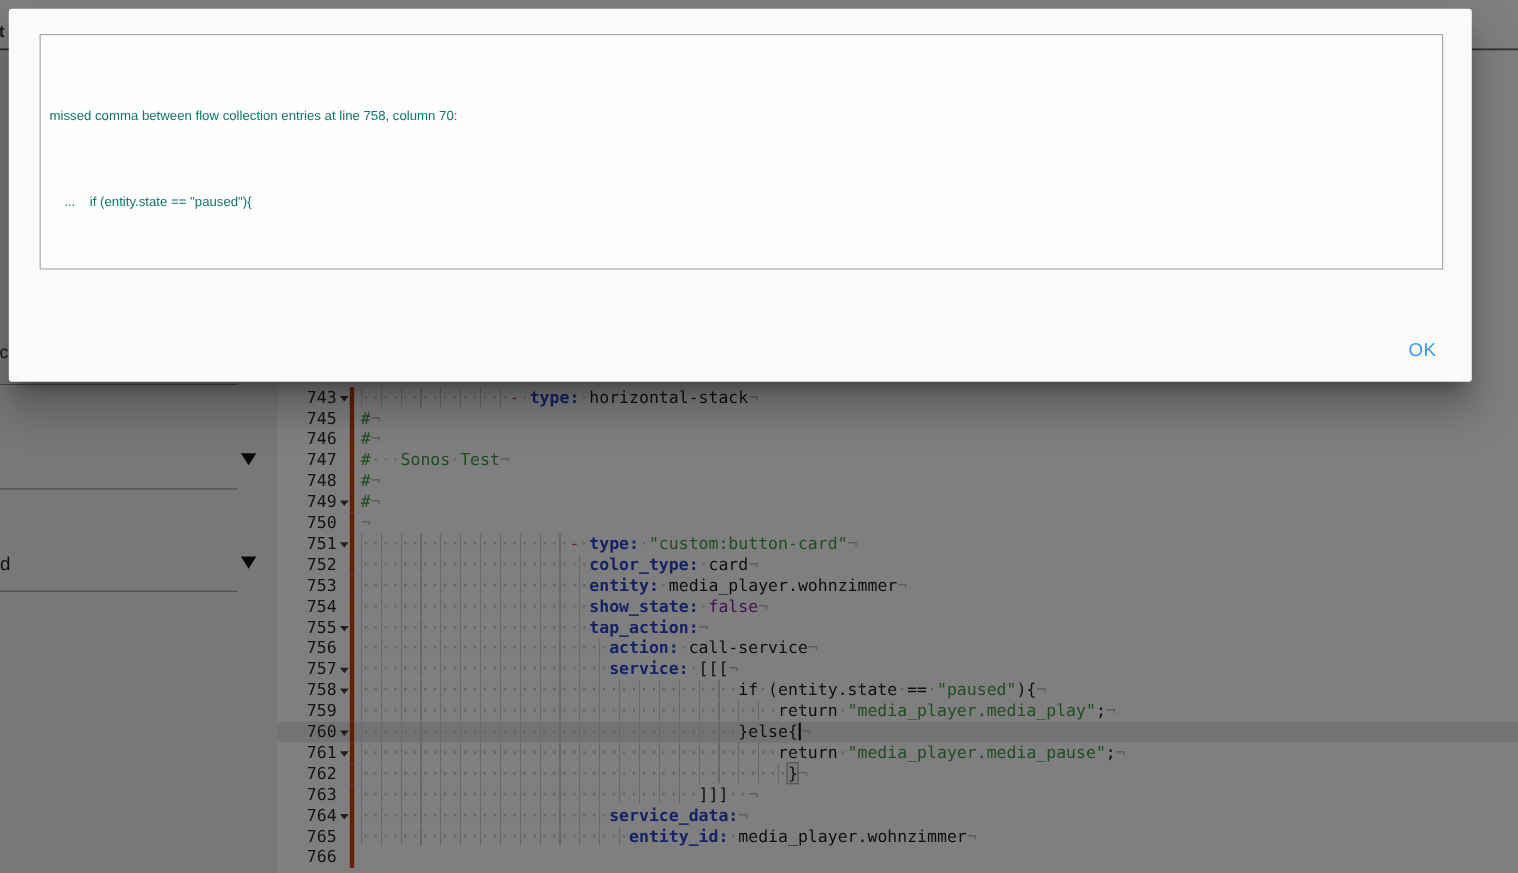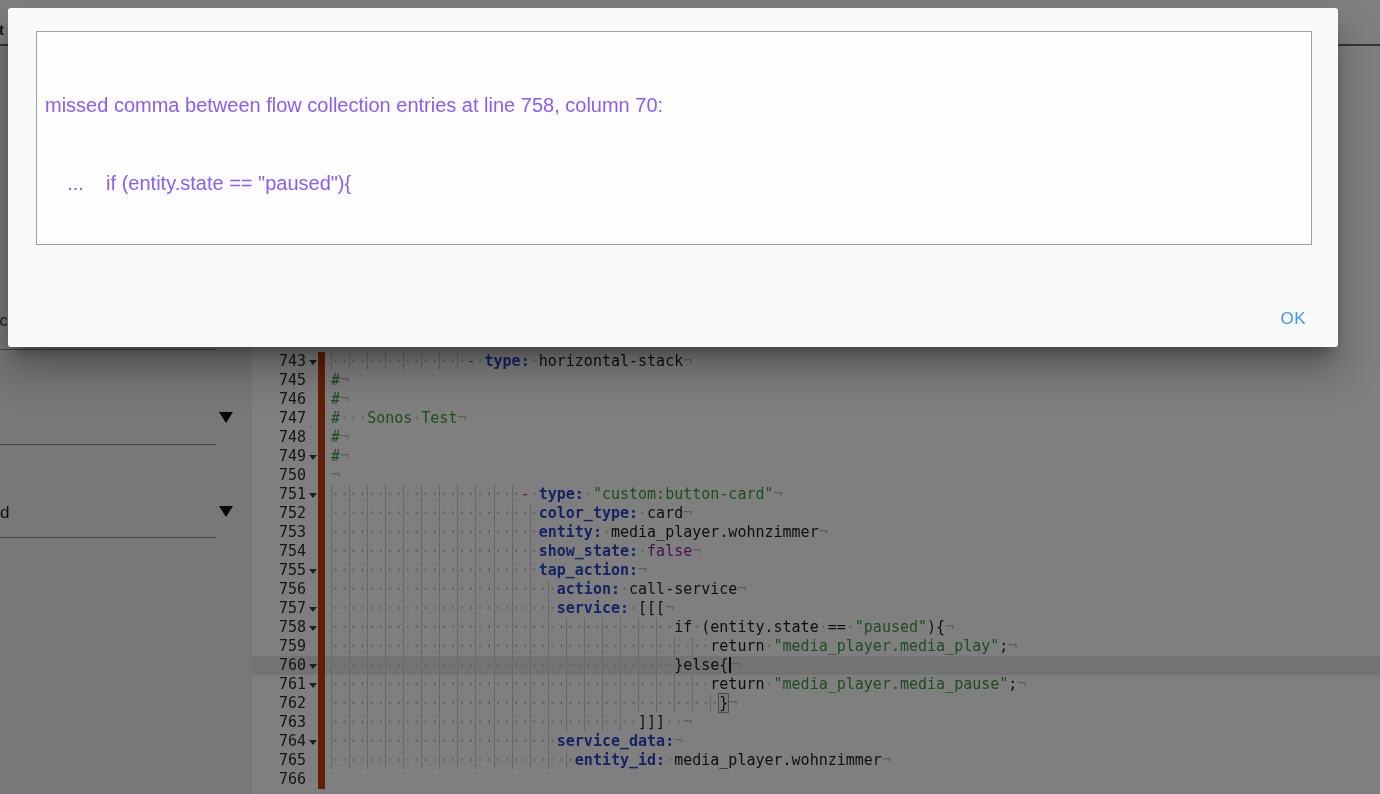--- a/index.html
+++ b/index.html
@@ -25,21 +25,21 @@
   
   .editor{
     position:absolute;left:252px;top:46px;right:0;bottom:0;background:#fff;overflow:hidden;
     font-family:"DejaVu Sans Mono",monospace;font-size:15px;line-height:19px;color:#1d1d1d;
   }
   .code-rows{position:absolute;left:0;top:306px;right:0;}
   .cm-row{display:flex;height:19px;white-space:pre;}
   .cm-row.active{background:#e7e7e7;}
   .gutter-cell{
     flex:0 0 66px;display:flex;justify-content:flex-end;align-items:center;
-    border-right:7px solid #c2410c;color:#2b2b2b;
+    border-right:4px solid #c2410c;color:#2b2b2b;
   }
   .gutter-num{text-align:right;}
   .fold-slot{width:12px;height:19px;position:relative;flex:0 0 12px;}
   .fold-caret{
     position:absolute;left:3px;top:8px;width:0;height:0;
     border-left:4px solid transparent;border-right:4px solid transparent;
     border-top:5px solid #3f3f3f;
   }
   .code-cell{flex:1;padding-left:6px;white-space:pre;}
   .tk-key{color:var(--c-key,#2a46c8);font-weight:bold;}
@@ -62,21 +62,21 @@
   .scrim{position:absolute;inset:0;background:rgba(0,0,0,0.502);}
   .dialog{
     position:absolute;left:8px;top:8px;width:1330px;height:339px;background:#fafafa;
     border-radius:3px;
     box-shadow:0 11px 15px -7px rgba(0,0,0,.35),0 24px 38px 3px rgba(0,0,0,.25);
   }
   .error-box{
     position:absolute;left:28px;top:23px;width:1258px;height:196px;
     background:#fdfdfd;border:1px solid #a0a0a0;
     padding:8px 8px;overflow:hidden;
-    font-size:20px;line-height:26px;color:#8b5cf6;white-space:pre;
+    font-size:12px;line-height:26px;color:#0f766e;white-space:pre;
   }
   .ok-button{
     position:absolute;right:16px;bottom:10px;
     background:transparent;border:none;cursor:pointer;
     font-family:"Liberation Sans",sans-serif;
     font-size:17px;font-weight:500;letter-spacing:.5px;
     color:var(--c-accent,#3d99ec);padding:8px 16px;
   }
 </style>
 </head>

